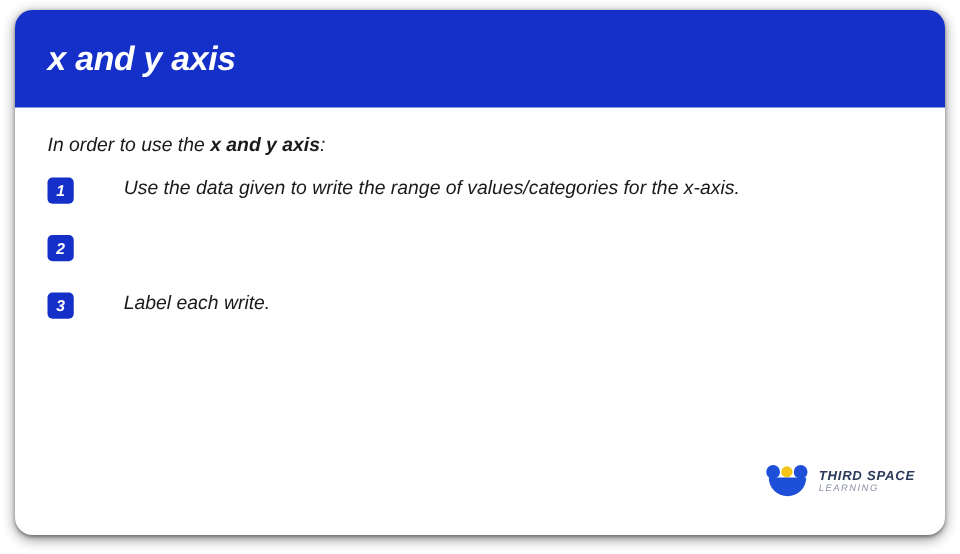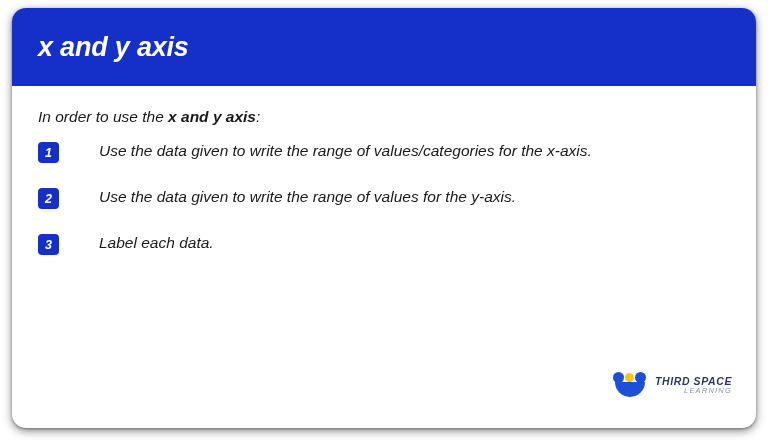--- a/index.html
+++ b/index.html
@@ -77,21 +77,20 @@
     color: #1a1a1a;
     line-height: 1.45;
     margin-left: 31px;
   }
   #logo {
     position: absolute;
     right: 24px;
     bottom: 18px;
     display: flex;
     align-items: center;
-    text-align: right;
   }
   #logo-mark {
     width: 34px;
     height: 26px;
     position: relative;
     margin-right: 8px;
   }
   .dot {
     position: absolute;
     border-radius: 50%;
@@ -124,26 +123,25 @@
 
     <p class="intro"><span>In order to use the </span><b>x and y axis</b><span>:</span></p>
 
     <div class="step">
       <div class="step-num">1</div>
       <div class="step-text">Use the data given to write the range of values/categories for the x-axis.</div>
     </div>
 
     <div class="step">
       <div class="step-num">2</div>
-      <div class="step-text">Use the data given to write the range of values for the y-axis.</div>
     </div>
 
     <div class="step">
       <div class="step-num">3</div>
-      <div class="step-text">Label each data.</div>
+      <div class="step-text">Label each write.</div>
     </div>
 
     <div id="logo">
       <div id="logo-mark">
         <div class="dot" style="width:11px;height:11px;background:#1d4fd8;left:0;top:0;"></div>
         <div class="dot" style="width:9px;height:9px;background:#f5c518;left:12px;top:1px;"></div>
         <div class="dot" style="width:11px;height:11px;background:#1d4fd8;left:22px;top:0;"></div>
         <div style="position:absolute;left:2px;top:10px;width:30px;height:15px;border-bottom-left-radius:16px;border-bottom-right-radius:16px;background:#1d4fd8;"></div>
       </div>
       <div id="logo-text">

